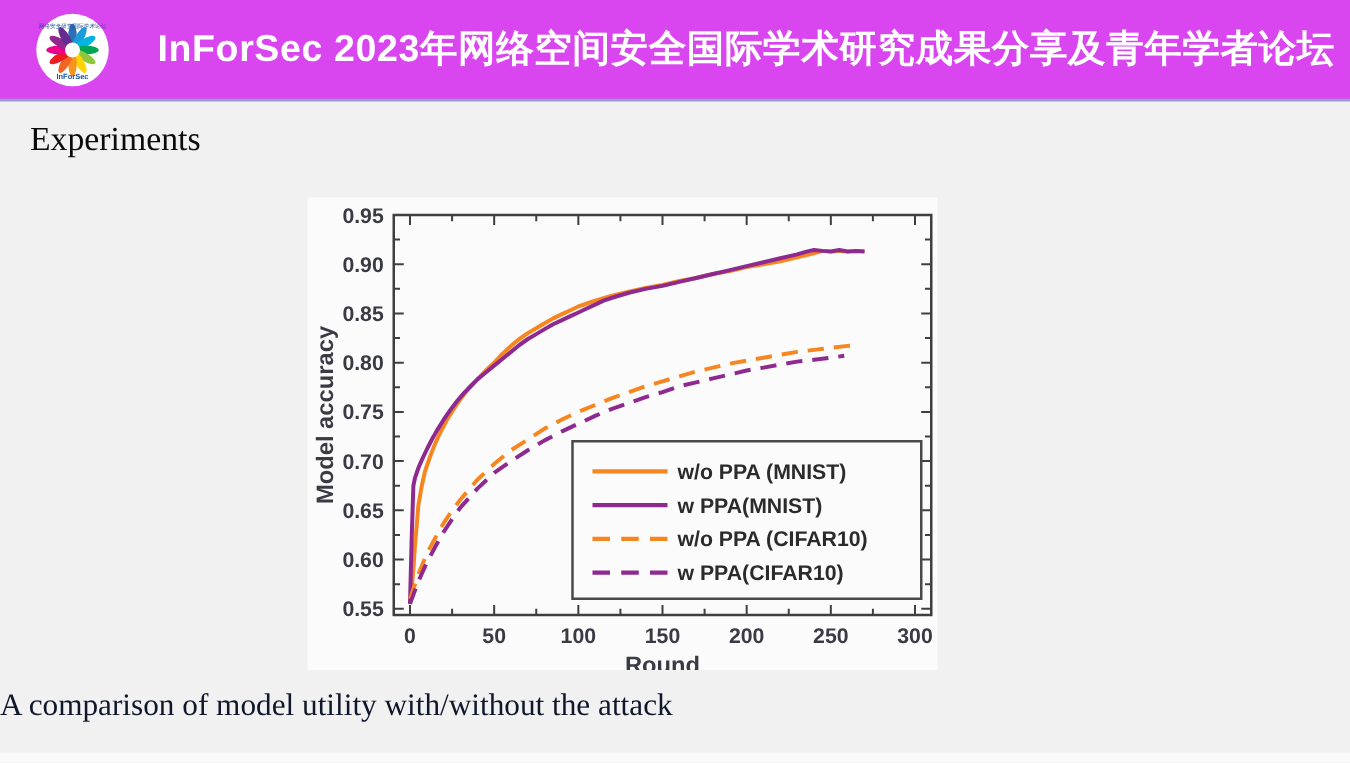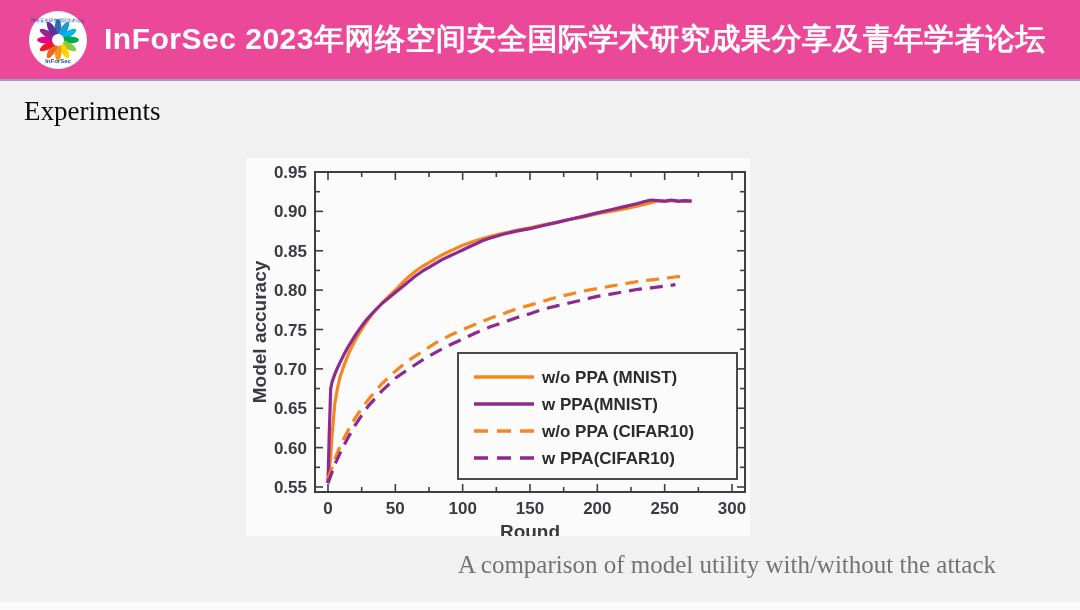--- a/index.html
+++ b/index.html
@@ -35,36 +35,36 @@
   
   .chart-block {
     position:absolute; left:246px; top:158px; width:504px; height:378px;
     background:#fbfbfb;
   }
   .chart-block svg { display:block; }
 
   
   .caption {
     position:absolute; left:0; top:551px; width:996px;
-    text-align:right;
+    text-align:left;
     font-family:"Liberation Serif", serif;
-    font-size:25px; color:#737373;
+    font-size:25px; color:#0f172a;
   }
 
   .bottom-strip {
     position:absolute; left:0; top:602px; width:1080px; height:8px;
     background:#fafafa;
   }
 </style>
 </head>
 <body>
 
 <div class="slide">
 
-  <div class="header" style="background: #ec4899;">
+  <div class="header" style="background: #d946ef; gap: 22px;">
     <div class="logo-wrap">
       <svg width="60" height="60" viewBox="0 0 60 60">
         <circle cx="30" cy="30" r="29" fill="#ffffff"></circle>
         <g>
           <g id="petals">
               <ellipse cx="30" cy="19" rx="3.4" ry="10" fill="#2e6db4" transform="rotate(0 30 30)"></ellipse>
               <ellipse cx="30" cy="19" rx="3.4" ry="10" fill="#1b9cd8" transform="rotate(30 30 30)"></ellipse>
               <ellipse cx="30" cy="19" rx="3.4" ry="10" fill="#00b5e2" transform="rotate(60 30 30)"></ellipse>
               <ellipse cx="30" cy="19" rx="3.4" ry="10" fill="#00a651" transform="rotate(90 30 30)"></ellipse>
               <ellipse cx="30" cy="19" rx="3.4" ry="10" fill="#8dc63f" transform="rotate(120 30 30)"></ellipse>

